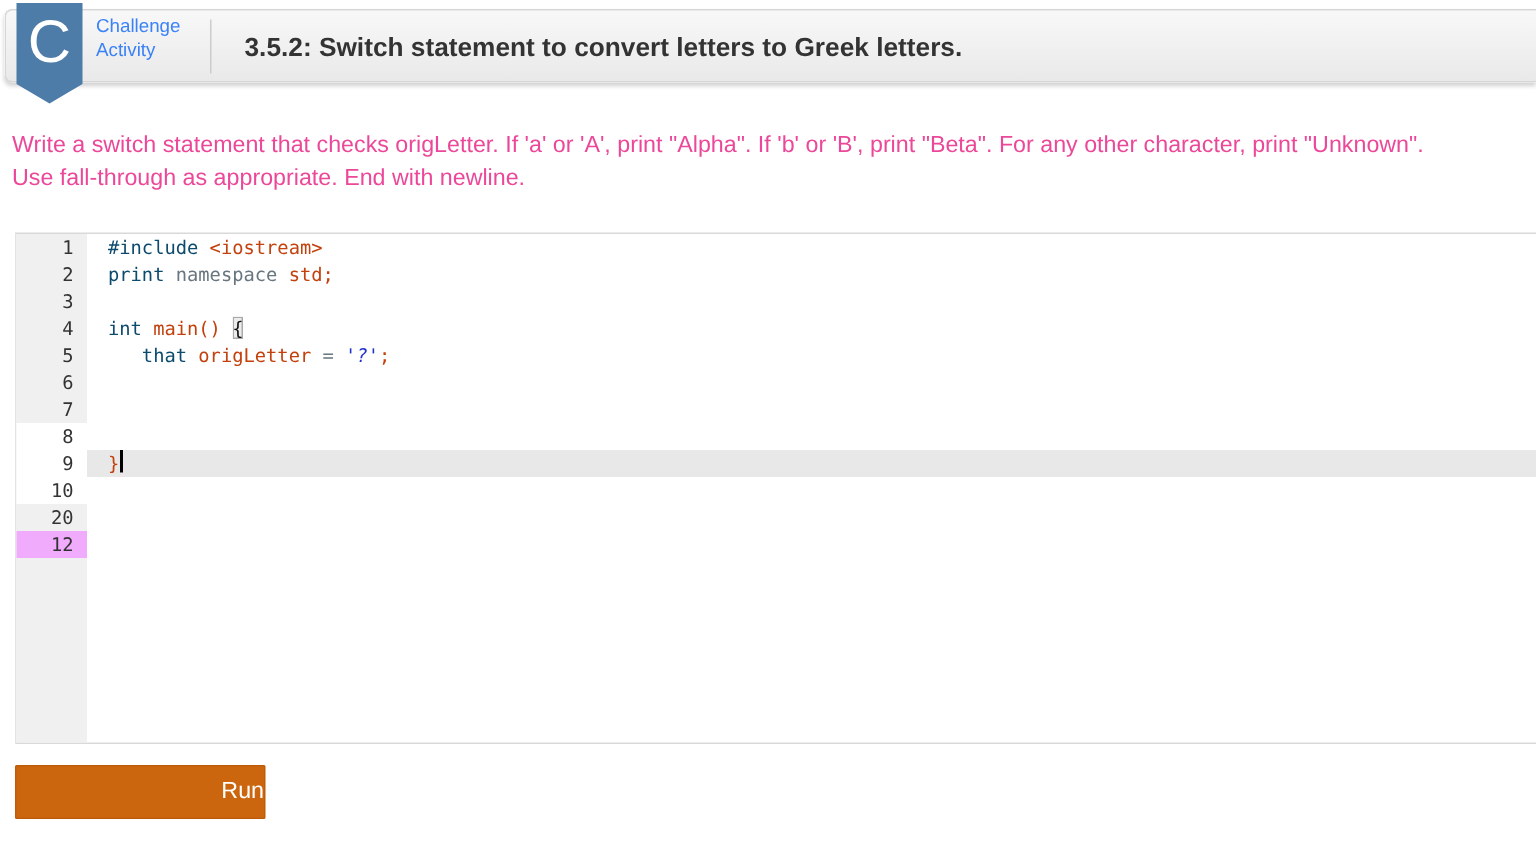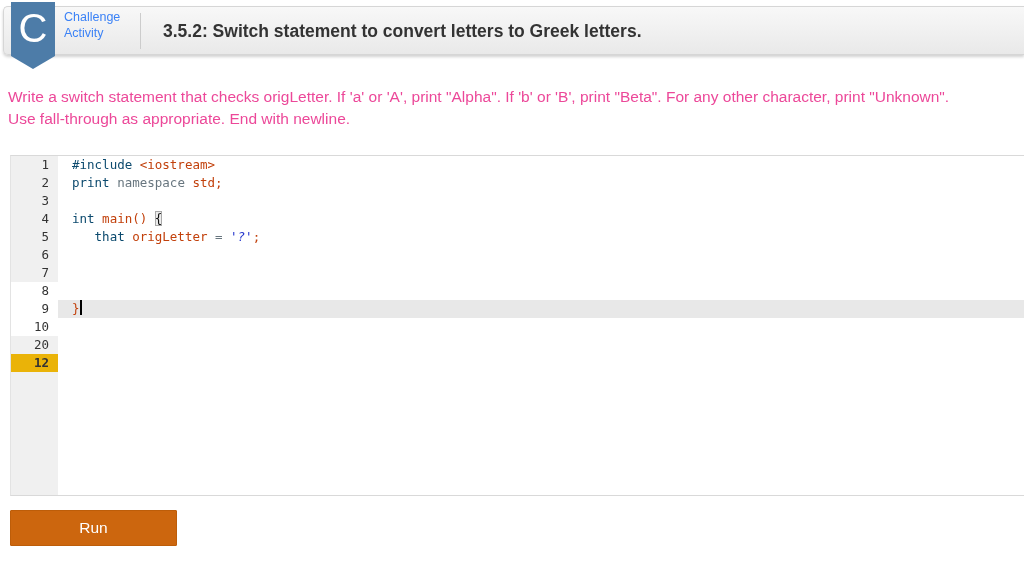--- a/index.html
+++ b/index.html
@@ -54,21 +54,21 @@
   }
   .gutter-col {
     position:absolute; left:0; top:0; bottom:0; width:47px;
     background:#f0f0f0;
   }
   .gutter-cell {
     height:18px; line-height:18px; text-align:right; padding-right:9px;
     color:#333333; background:#f0f0f0;
   }
   .gutter-cell.g-white  { background:#ffffff; }
-  .gutter-cell.g-active { background:#eab308;font-weight:bold; }
+  .gutter-cell.g-active { background:#f0abfc; }
   .code-col { position:absolute; left:47px; top:0; right:0; }
   .code-line {
     height:18px; line-height:18px; padding-left:14px; white-space:pre;
     color:#111111;
   }
   .code-line.active { background:#e8e8e8; }
 
   .tok-kw  { color:#0c4a6e;text-align:right; }
   .tok-ns  { color:#68767f;margin-top:20px; }
   .tok-op  { color:#68767f; }
@@ -81,21 +81,21 @@
   .cursor {
     display:inline-block; width:2px; height:15px; background:#000000;
     vertical-align:-2px;
   }
 
   
   .run-button {
     position:absolute; left:10px; top:510px; width:167px; height:36px;
     background:#cc660e; border:1px solid #bd5d09; border-radius:1px;
     color:#ffffff; font-size:15.5px; font-family:"Liberation Sans", sans-serif;
-    cursor:pointer; text-align:center;
+    cursor:pointer; text-align:right;
   }
 </style>
 </head>
 <body>
 
 <div class="activity-header">
   <div class="activity-title">3.5.2: Switch statement to convert letters to Greek letters.</div>
 </div>
 <div class="badge">
   <span class="badge-letter">C</span>

